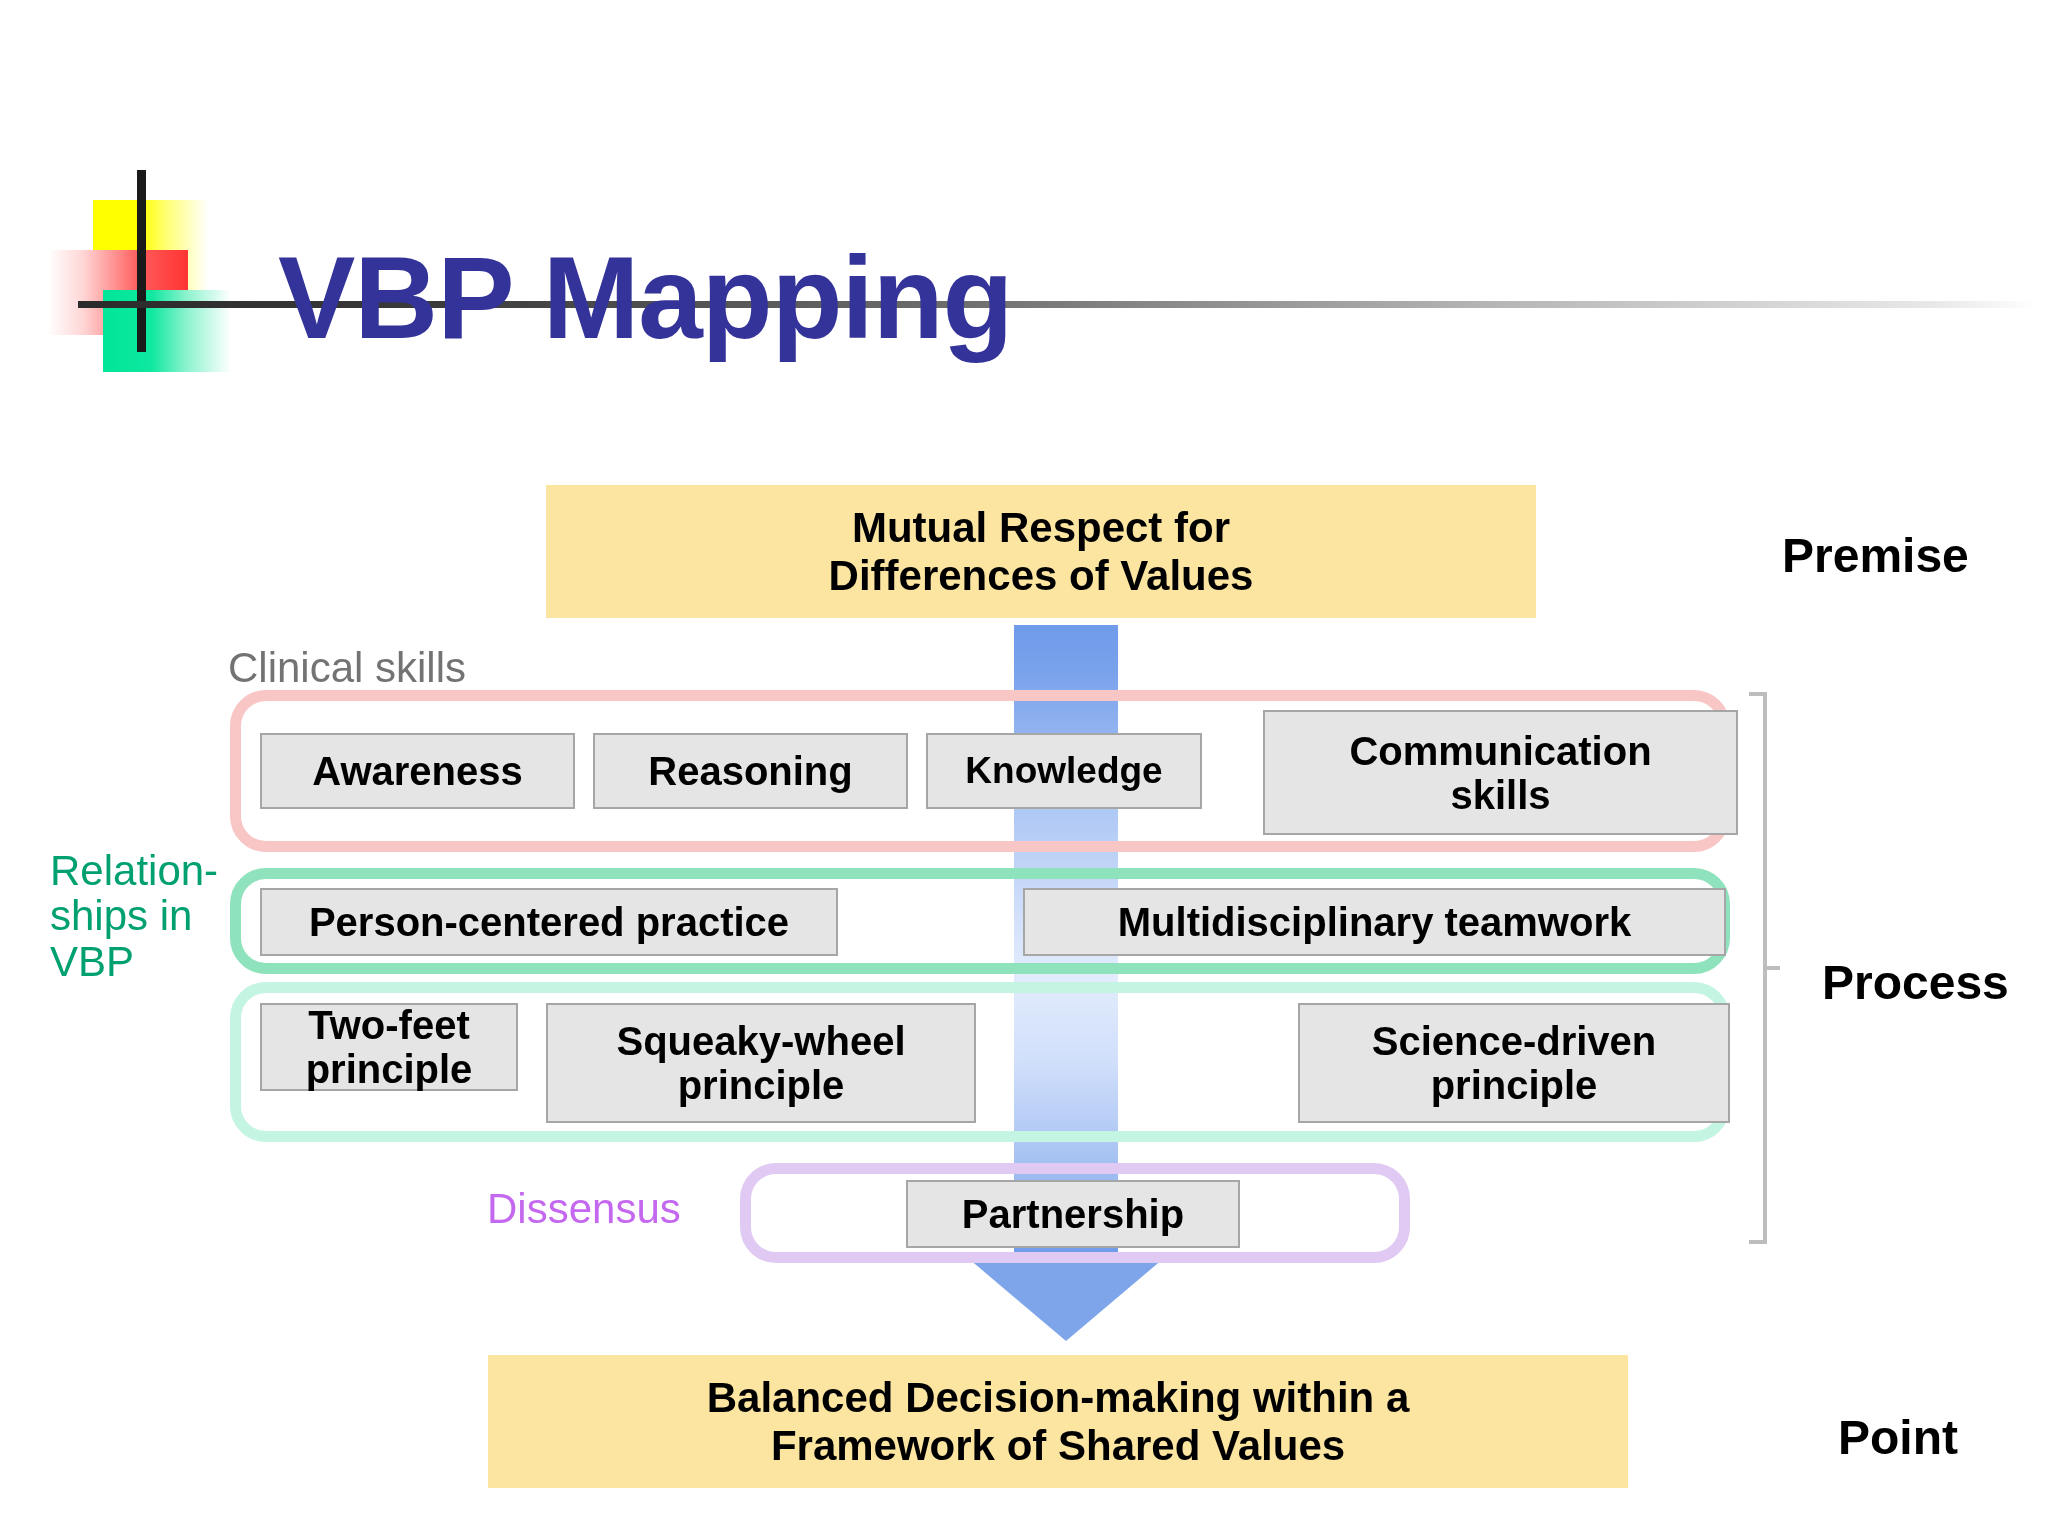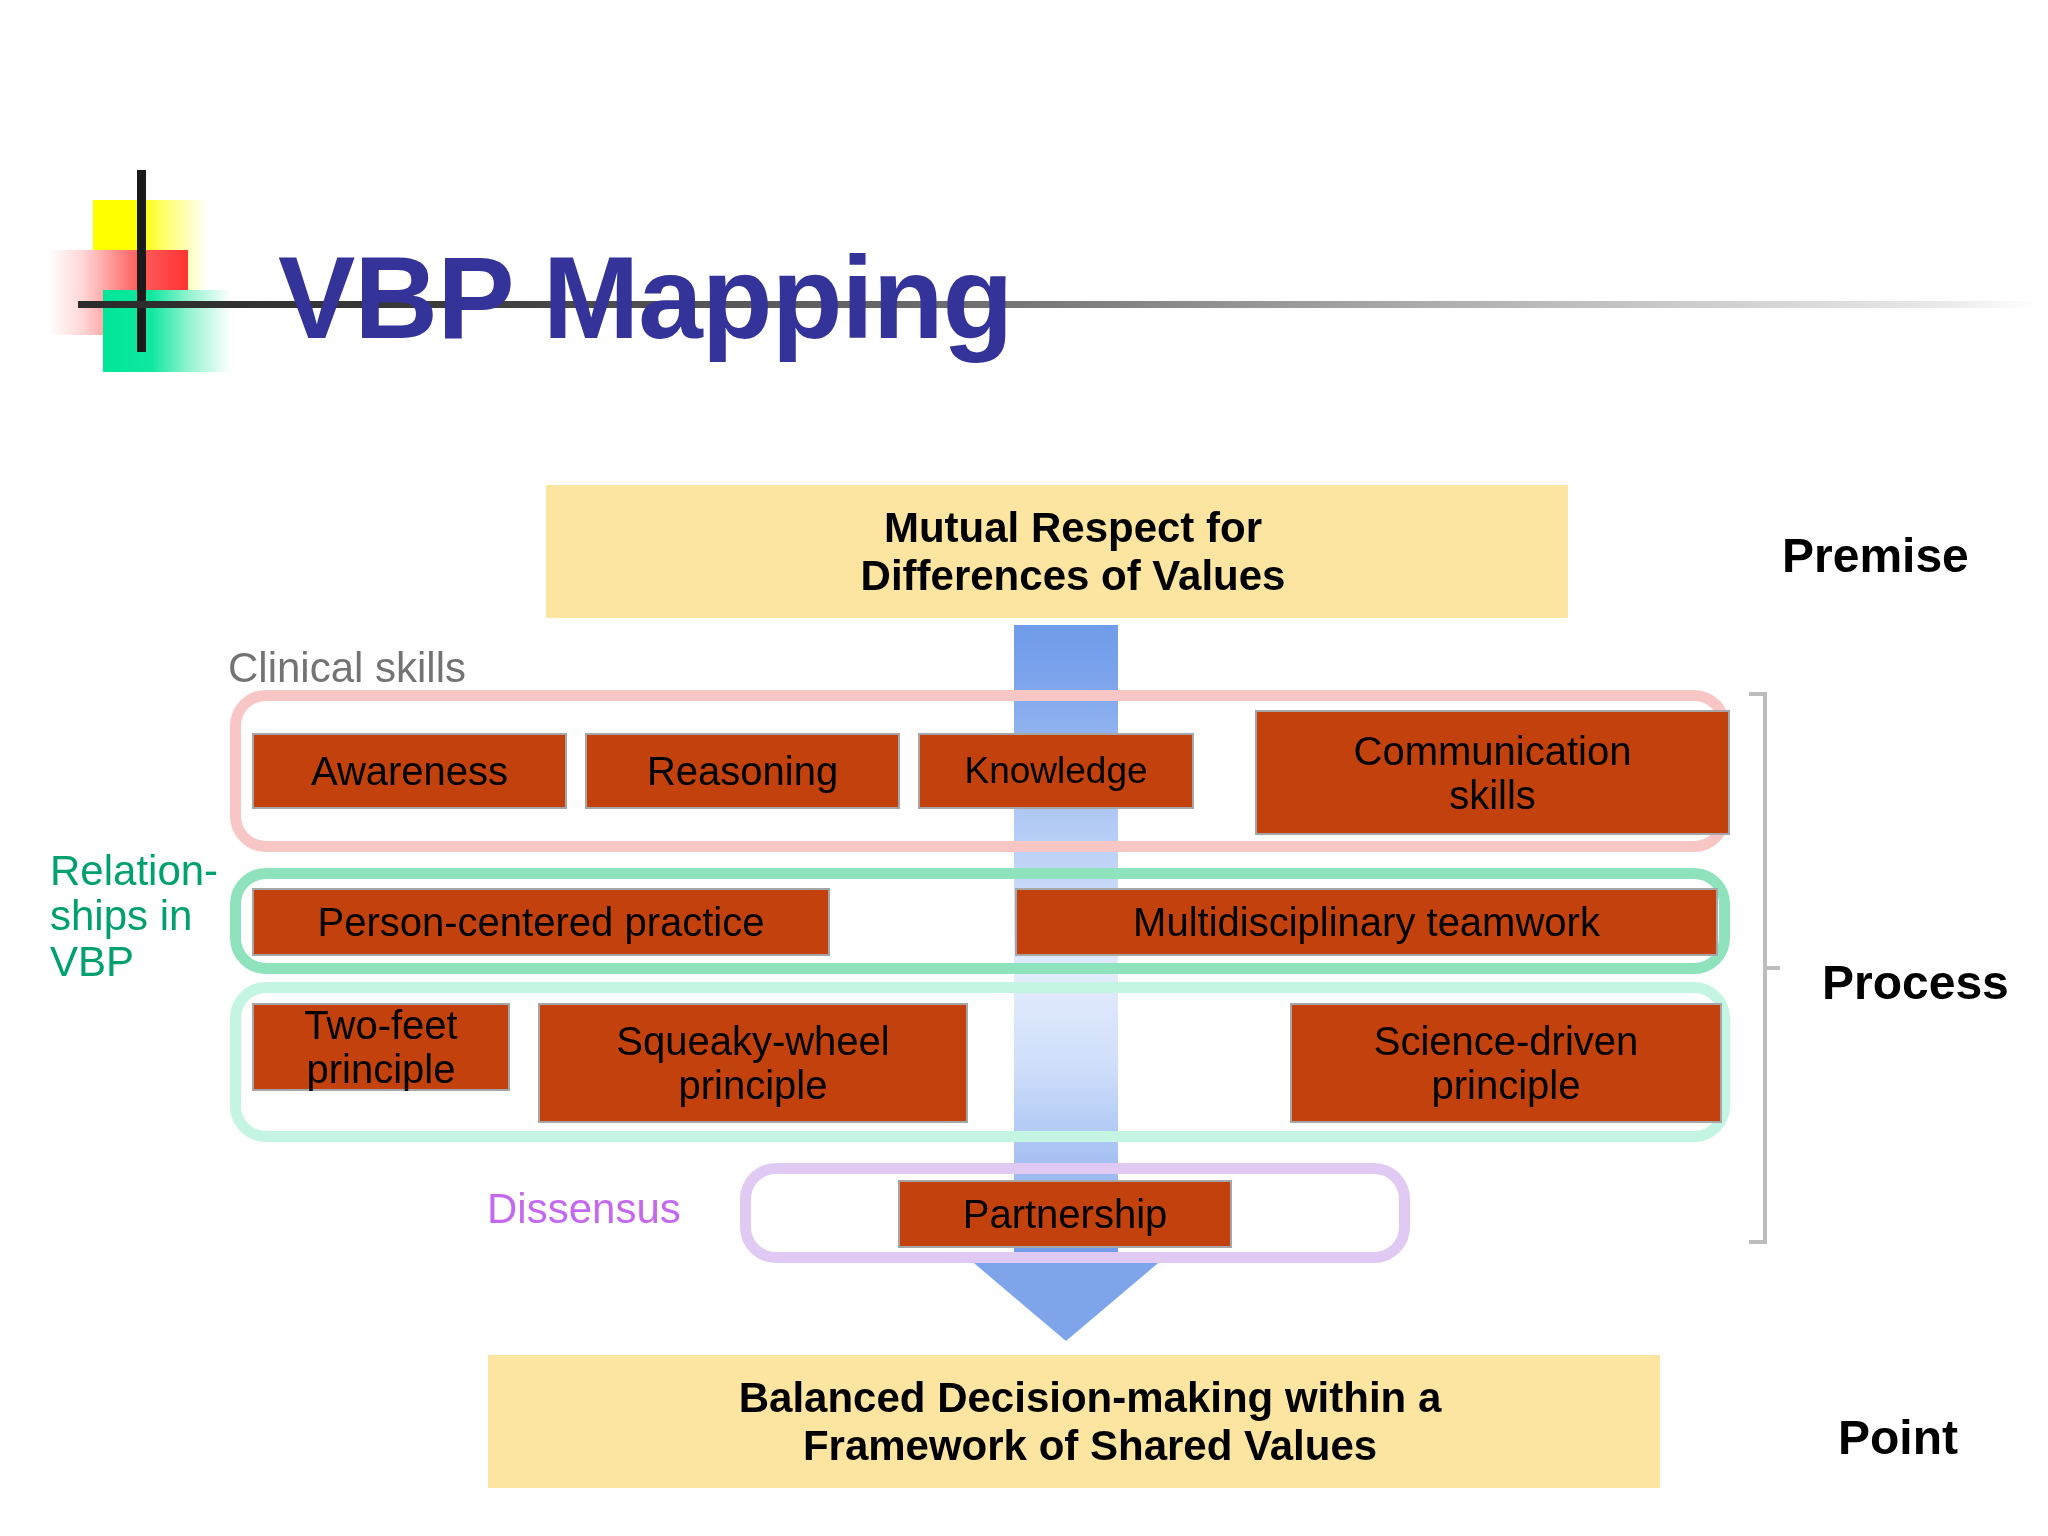--- a/index.html
+++ b/index.html
@@ -50,37 +50,37 @@
     position:absolute;left:-48px;top:628px;width:0;height:0;
     border-left:104px solid transparent;
     border-right:104px solid transparent;
     border-top:88px solid #7ea5ea;
   }
 
   
   .yellow-box{
     position:absolute;background:#fbe5a0;
     display:flex;align-items:center;justify-content:center;text-align:center;
-    color:#000;font-weight:bold;padding-left:32px;
+    color:#000;font-weight:bold;
   }
   .yellow-top{left:546px;top:485px;width:990px;height:133px;font-size:42px;line-height:1.14;}
   .yellow-bottom{left:488px;top:1355px;width:1140px;height:133px;font-size:42px;line-height:1.14;}
 
   
   .capsule{position:absolute;border-radius:36px;box-sizing:border-box;}
   .cap-clinical{left:230px;top:690px;width:1500px;height:162px;border:11px solid #f9c6c6;}
   .cap-relation{left:230px;top:868px;width:1500px;height:106px;border:11px solid #8ee3bd;}
   .cap-science {left:230px;top:982px;width:1500px;height:160px;border:11px solid #c4f4e2;}
   .cap-dissensus{left:740px;top:1163px;width:670px;height:100px;border:11px solid #e0c9f2;}
 
   
   .item{
-    position:absolute;background:#c2410c;border:2px solid #a6a6a6;
+    position:absolute;background:#e5e5e5;border:2px solid #a6a6a6;
     box-sizing:border-box;display:flex;align-items:center;justify-content:center;
-    text-align:center;font-weight:normal;color:#000;line-height:1.1;
+    text-align:center;font-weight:bold;color:#000;line-height:1.1;margin-left:8px;
   }
 
   
   .it-awareness    {left:252px;top:733px;width:315px;height:76px;font-size:40px;}
   .it-reasoning    {left:585px;top:733px;width:315px;height:76px;font-size:40px;}
   .it-knowledge    {left:918px;top:733px;width:276px;height:76px;font-size:37px;text-align:right;}
   .it-communication{left:1255px;top:710px;width:475px;height:125px;font-size:40px;}
 
   
   .it-person {left:252px;top:888px;width:578px;height:68px;font-size:40px;}

